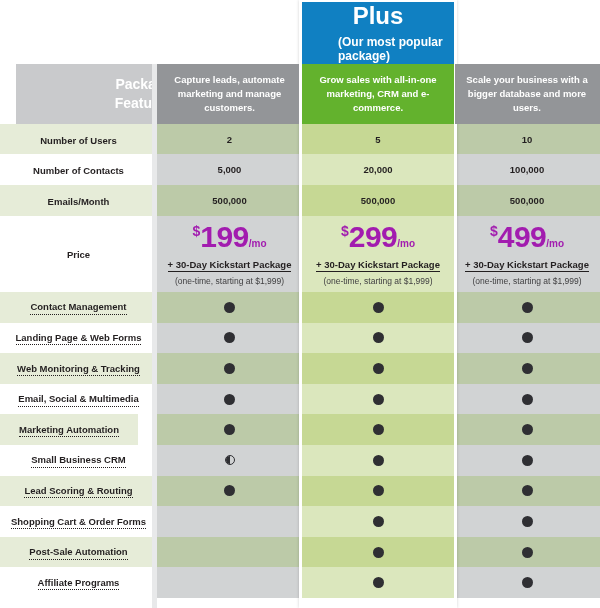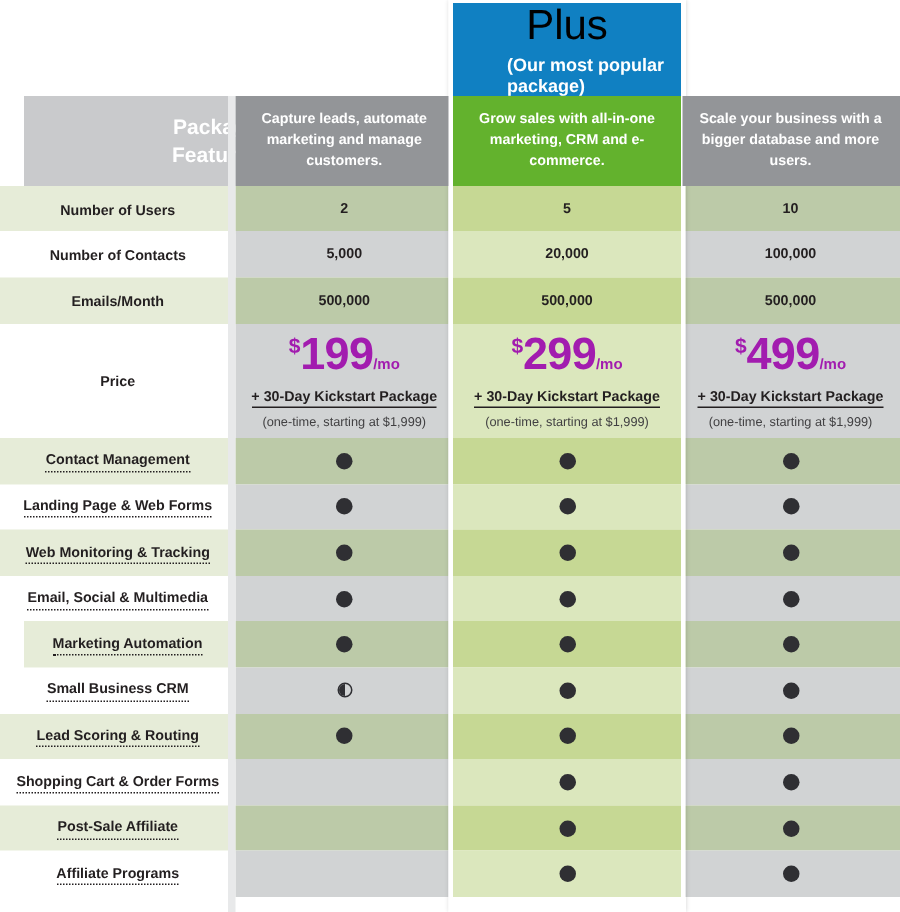--- a/index.html
+++ b/index.html
@@ -39,21 +39,21 @@
     color: #ffffff; font-size: 19px; font-weight: bold; letter-spacing: .2px;
   }
 
   .hdr-plus {
     top: 2px; height: 62px;
     background: #1080c2;
     display: flex; flex-direction: column; align-items: center; justify-content: center;
     z-index: 7;
   }
   .hdr-plus .name {
-    color: #000000; font-size: 28px; font-weight: normal; line-height: 1.05;
+    color: #ffffff; font-size: 24px; font-weight: bold; line-height: 1.05;
     position: relative;
   }
   .swoosh {
     display: block; width: 56px; height: 7px; margin: 0 auto;
     margin-top: -4px;
     overflow: hidden;
   }
   .hdr-plus .tagline {
     color: #ffffff; font-size: 12px; font-weight: bold; margin-top: 3px; padding-left: 36px;
   }
@@ -286,21 +286,21 @@
       </div>
       <div class="cell side stripe-b" style="position: absolute; left: 157px; width: 145px; top: 383.8px; height: 30.6px;">
         <span class="dot "></span>
       </div>
       <div class="cell plusc stripe-b" style="position: absolute; left: 302px; width: 152px; top: 383.8px; height: 30.6px; z-index: 7;">
         <span class="dot "></span>
       </div>
       <div class="cell side stripe-b" style="position: absolute; left: 454px; width: 146px; top: 383.8px; height: 30.6px;">
         <span class="dot "></span>
       </div>
-      <div class="cell lbl lbl stripe-a" style="position: absolute; left: 16px; width: 138px; top: 414.4px; height: 30.6px;">
+      <div class="cell lbl lbl stripe-a" style="position: absolute; left: 0px; width: 138px; top: 414.4px; height: 30.6px;">
         <a class="feat-link" href="#" style="text-decoration: none; color: rgb(35, 31, 32); font-weight: bold; font-size: 9.5px;">Marketing Automation</a>
       </div>
       <div class="cell side stripe-a" style="position: absolute; left: 157px; width: 145px; top: 414.4px; height: 30.6px;">
         <span class="dot "></span>
       </div>
       <div class="cell plusc stripe-a" style="position: absolute; left: 302px; width: 152px; top: 414.4px; height: 30.6px; z-index: 7;">
         <span class="dot "></span>
       </div>
       <div class="cell side stripe-a" style="position: absolute; left: 454px; width: 146px; top: 414.4px; height: 30.6px;">
         <span class="dot "></span>
@@ -333,21 +333,21 @@
         <a class="feat-link" href="#" style="text-decoration: none; color: rgb(35, 31, 32); font-weight: bold; font-size: 9.5px;">Shopping Cart &amp; Order Forms</a>
       </div>
       <div class="cell side stripe-b" style="position: absolute; left: 157px; width: 145px; top: 506.2px; height: 30.6px;"></div>
       <div class="cell plusc stripe-b" style="position: absolute; left: 302px; width: 152px; top: 506.2px; height: 30.6px; z-index: 7;">
         <span class="dot "></span>
       </div>
       <div class="cell side stripe-b" style="position: absolute; left: 454px; width: 146px; top: 506.2px; height: 30.6px;">
         <span class="dot "></span>
       </div>
       <div class="cell lbl lbl stripe-a" style="position: absolute; left: 0px; width: 157px; top: 536.8px; height: 30.6px;">
-        <a class="feat-link" href="#" style="text-decoration: none; color: rgb(35, 31, 32); font-weight: bold; font-size: 9.5px;">Post-Sale Affiliate</a>
+        <a class="feat-link" href="#" style="text-decoration: none; color: rgb(35, 31, 32); font-weight: bold; font-size: 9.5px;">Post-Sale Automation</a>
       </div>
       <div class="cell side stripe-a" style="position: absolute; left: 157px; width: 145px; top: 536.8px; height: 30.6px;"></div>
       <div class="cell plusc stripe-a" style="position: absolute; left: 302px; width: 152px; top: 536.8px; height: 30.6px; z-index: 7;">
         <span class="dot "></span>
       </div>
       <div class="cell side stripe-a" style="position: absolute; left: 454px; width: 146px; top: 536.8px; height: 30.6px;">
         <span class="dot "></span>
       </div>
       <div class="cell lbl lbl stripe-b" style="position: absolute; left: 0px; width: 157px; top: 567.4px; height: 30.6px;">
         <a class="feat-link" href="#" style="text-decoration: none; color: rgb(35, 31, 32); font-weight: bold; font-size: 9.5px;">Affiliate Programs</a>

